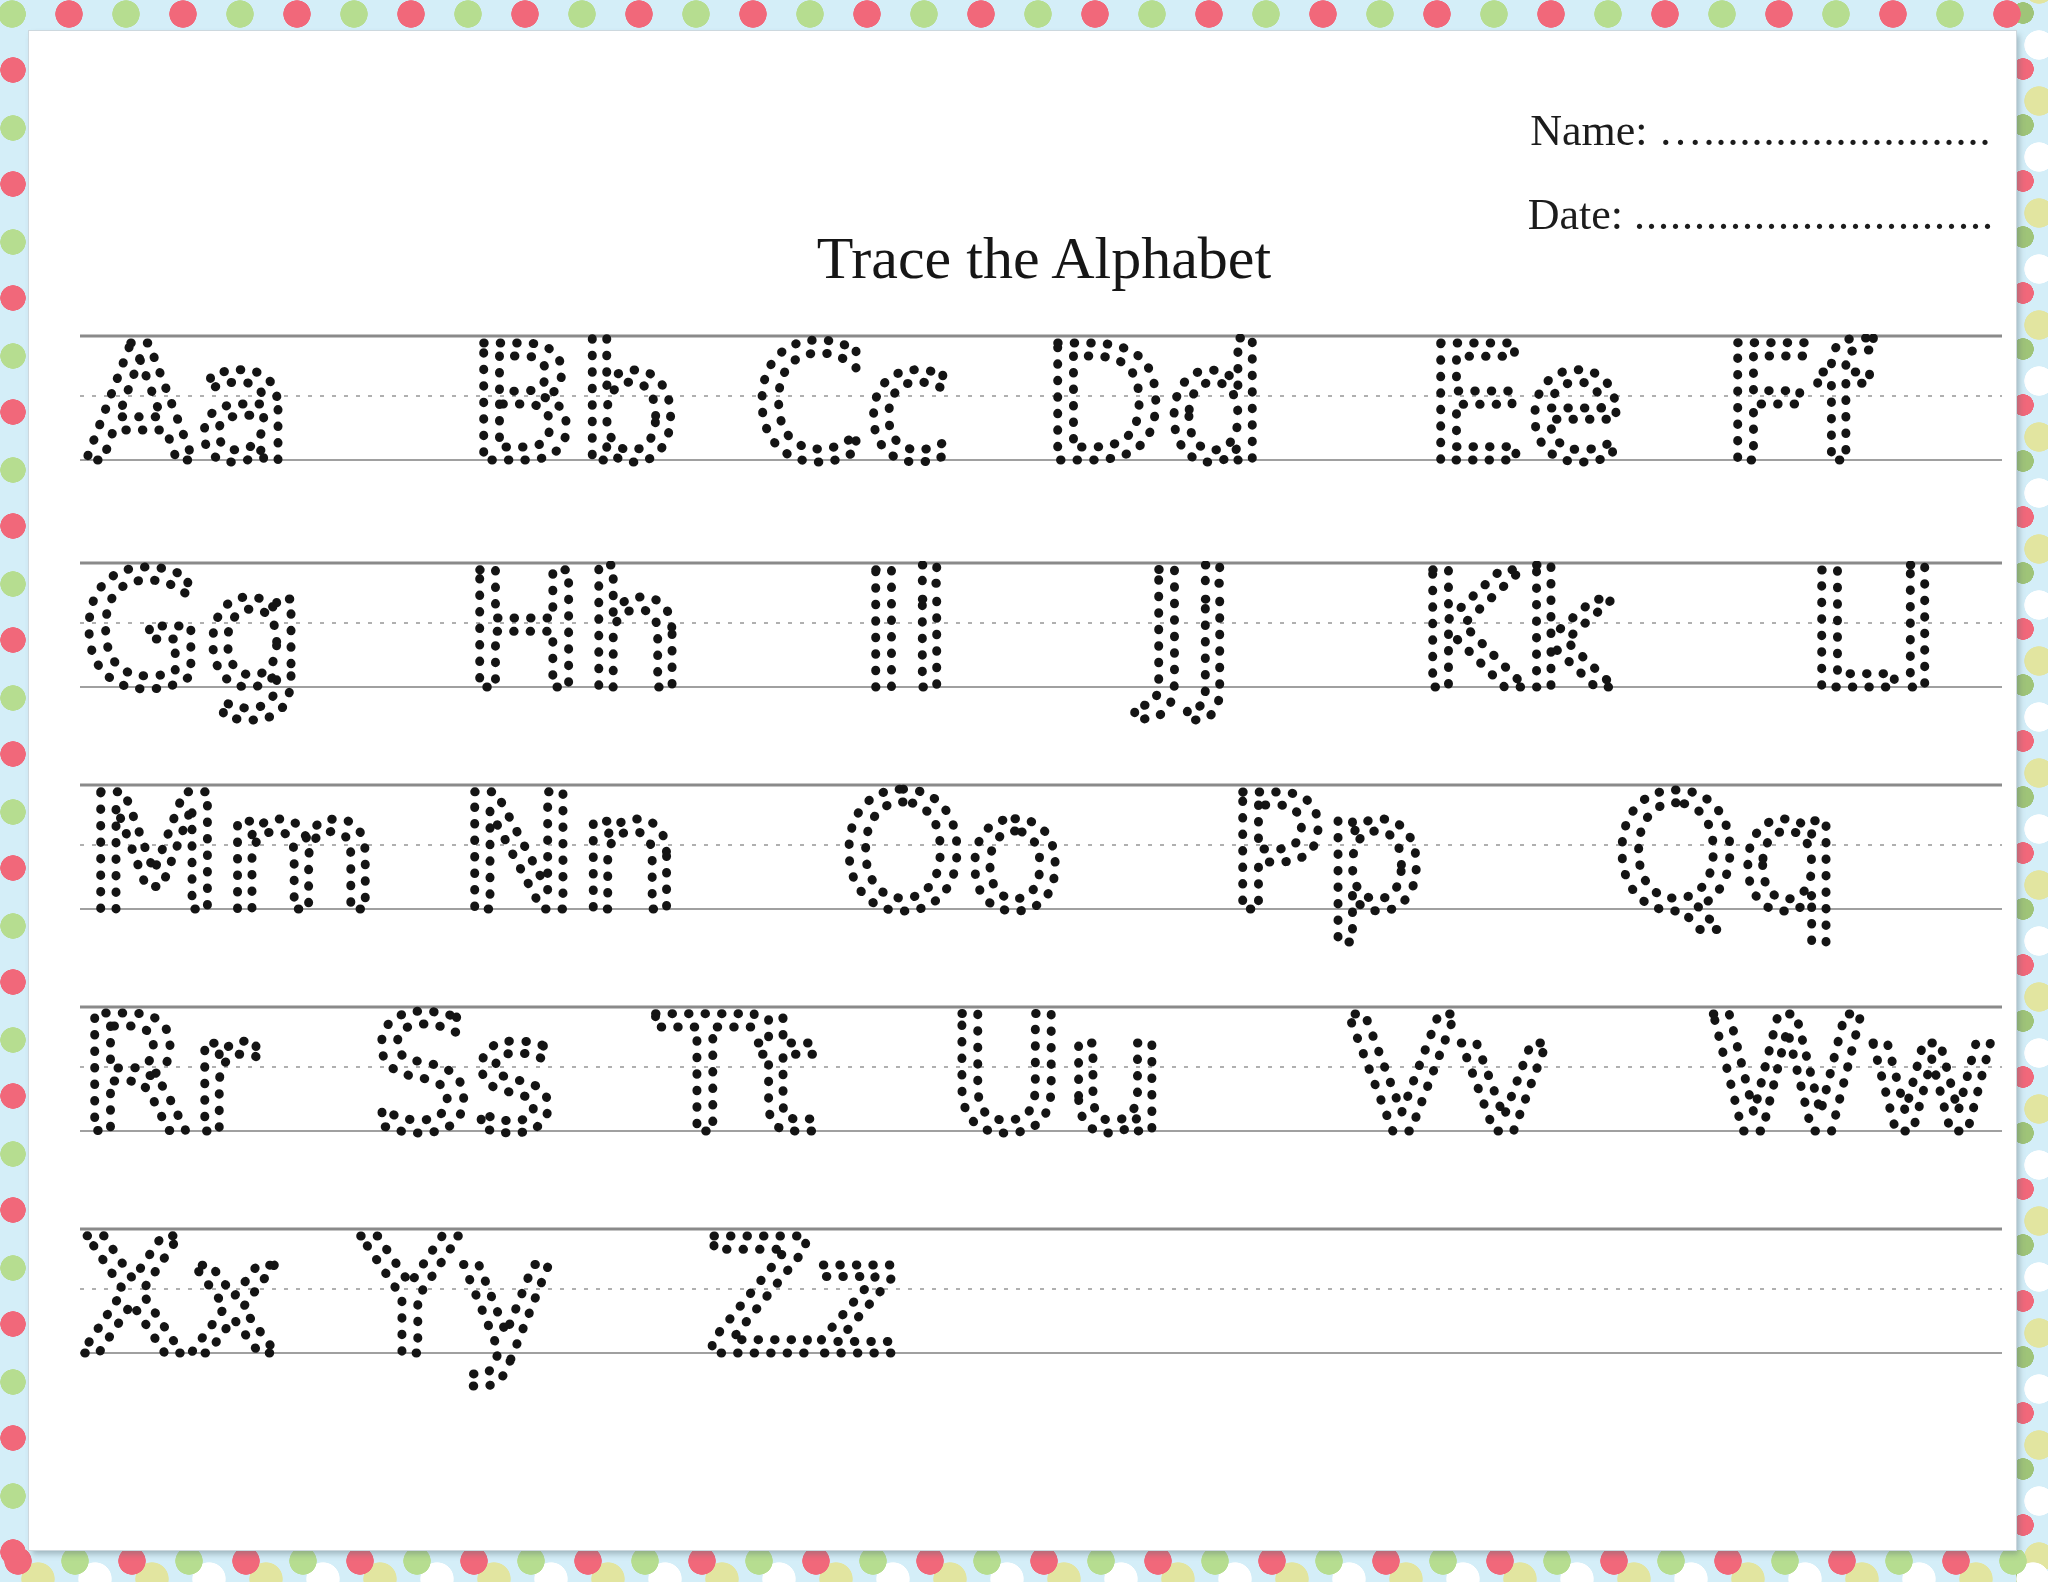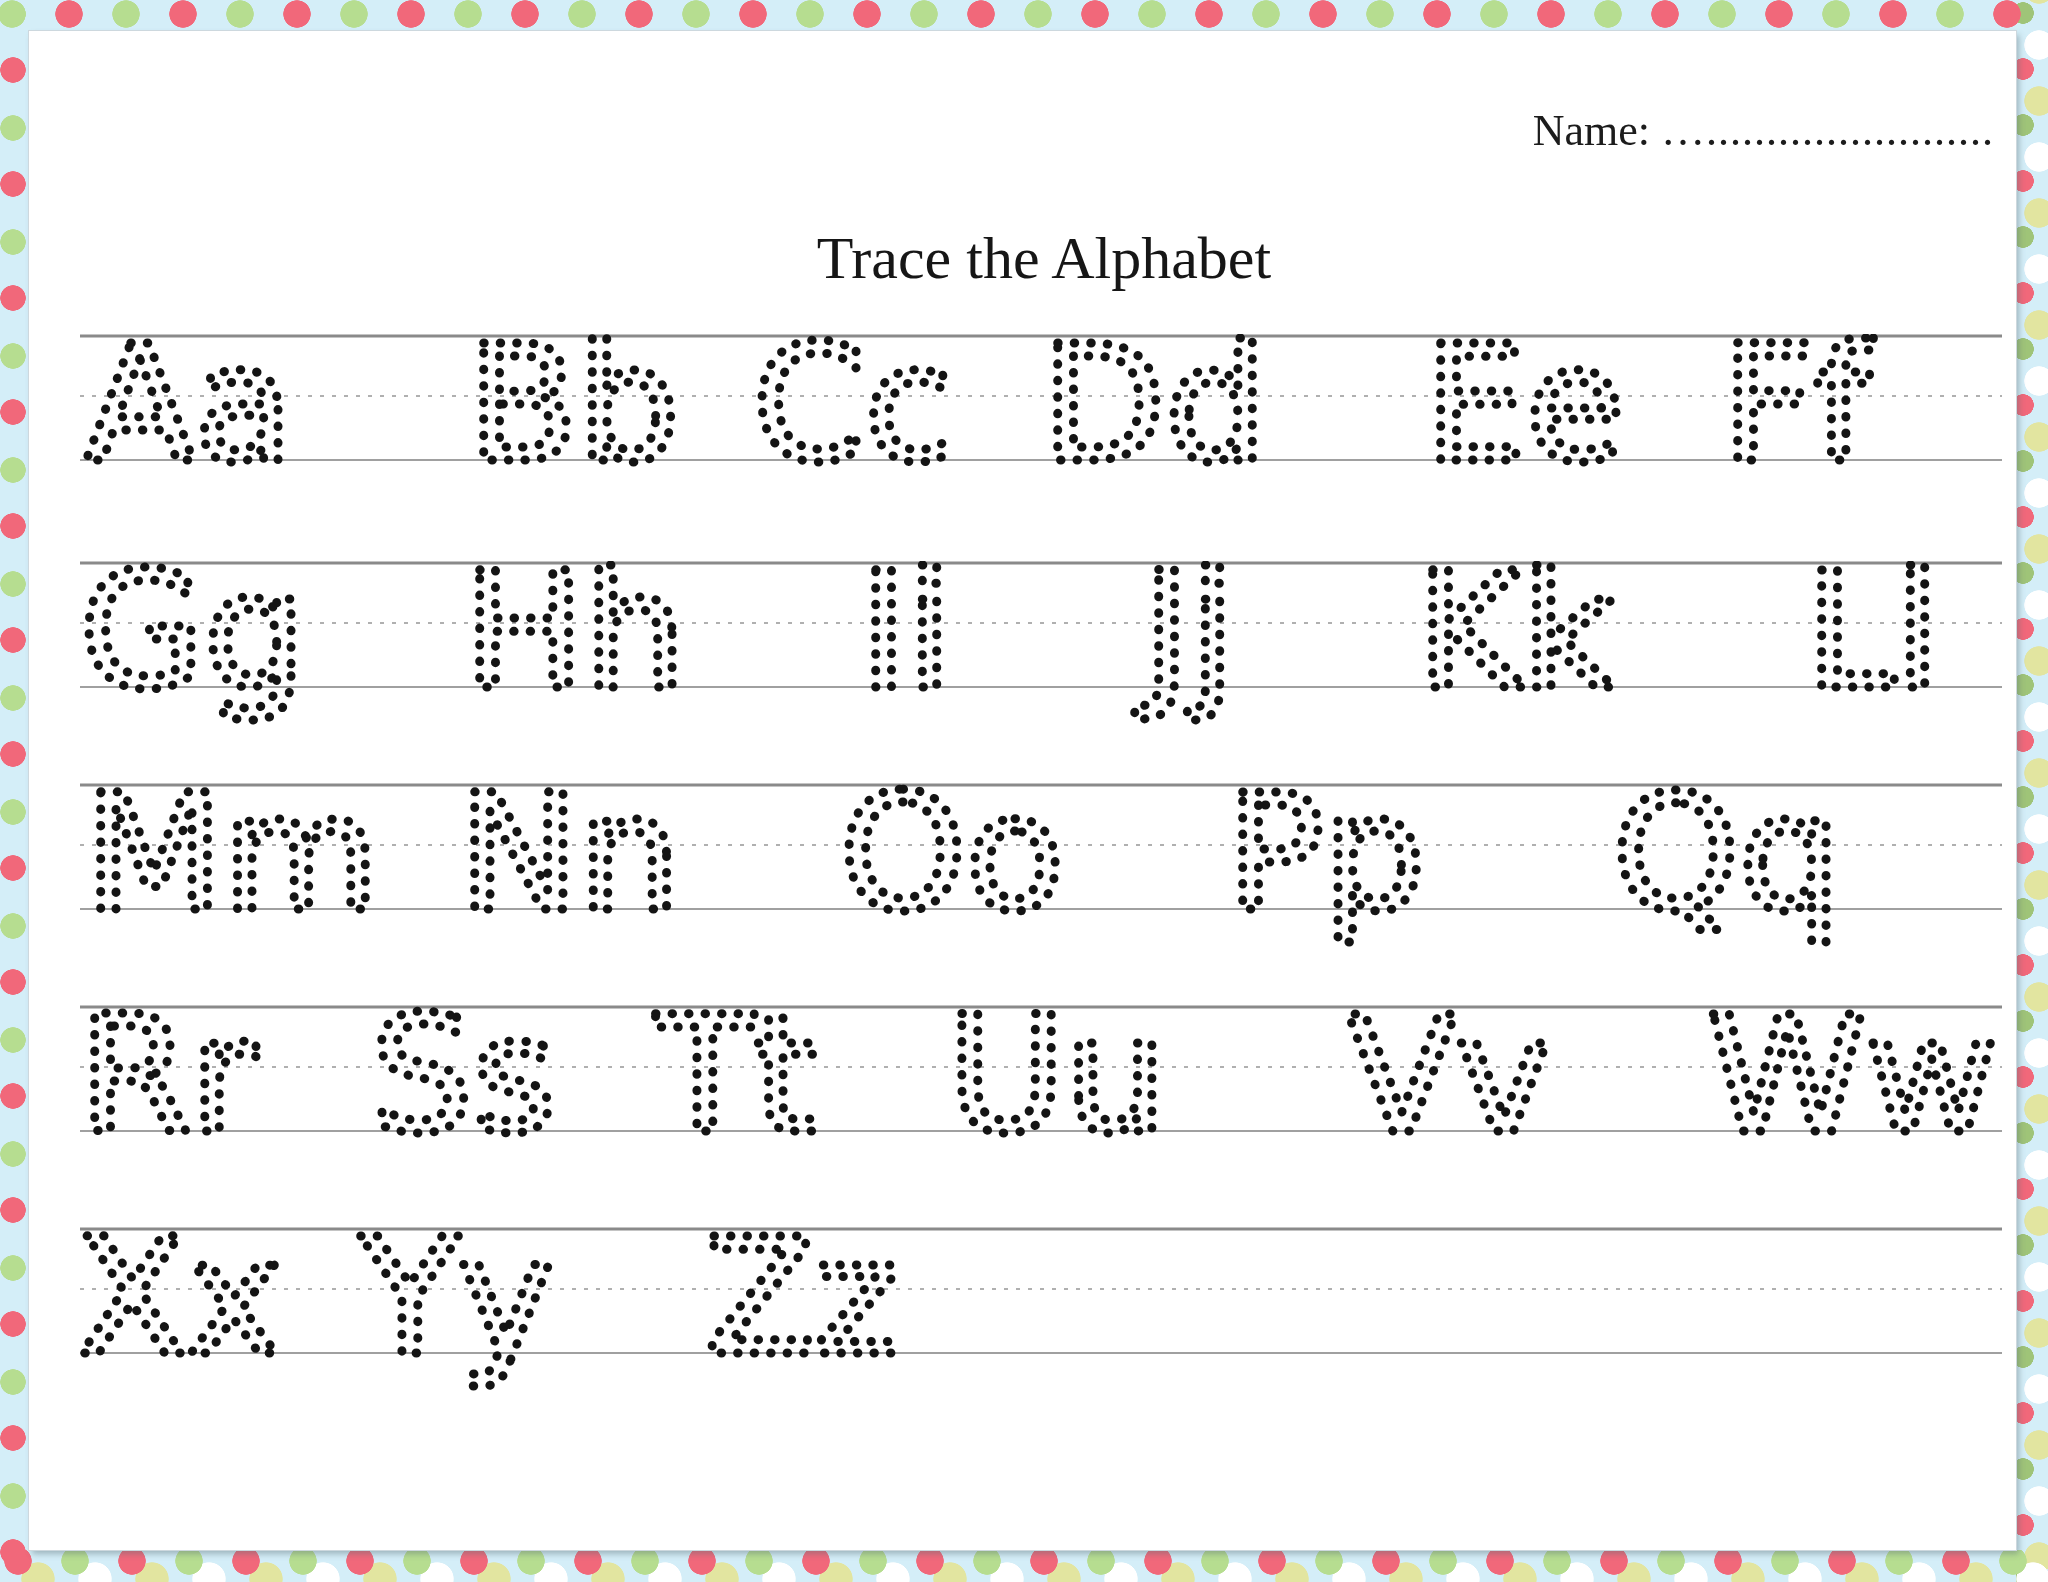--- a/index.html
+++ b/index.html
@@ -100,20 +100,24 @@
   <div class="border-strip border-right"></div>
   <div class="border-strip border-bottom"></div>
 
   <div class="page">
 
     <div class="name-date">
       <div>
         <span>Name:</span>
         <span class="dots">…........................</span>
       </div>
+      <div>
+        <span>Date:</span>
+        <span class="dots">..............................</span>
+      </div>
     </div>
 
     <div class="title">Trace the Alphabet</div>
 
     <div id="rows-container">
         <svg class="trace-row" viewBox="0 0 1940 232" width="1940" height="232" style="top: 303px;">
           <line x1="11" x2="1933" y1="2" y2="2" stroke="#8a8a8a" stroke-width="3"></line>
           <line x1="11" x2="1933" y1="62" y2="62" stroke="#b0b0b0" stroke-width="2.2" stroke-dasharray="4 8"></line>
           <line x1="11" x2="1933" y1="126" y2="126" stroke="#a0a0a0" stroke-width="2"></line>
           <text x="16" y="126" font-family="&quot;DejaVu Sans&quot;, sans-serif" font-size="160" fill="none" stroke="#141414" stroke-width="9" stroke-dasharray="0.5 16" stroke-linecap="round" stroke-linejoin="round">Aa</text>

